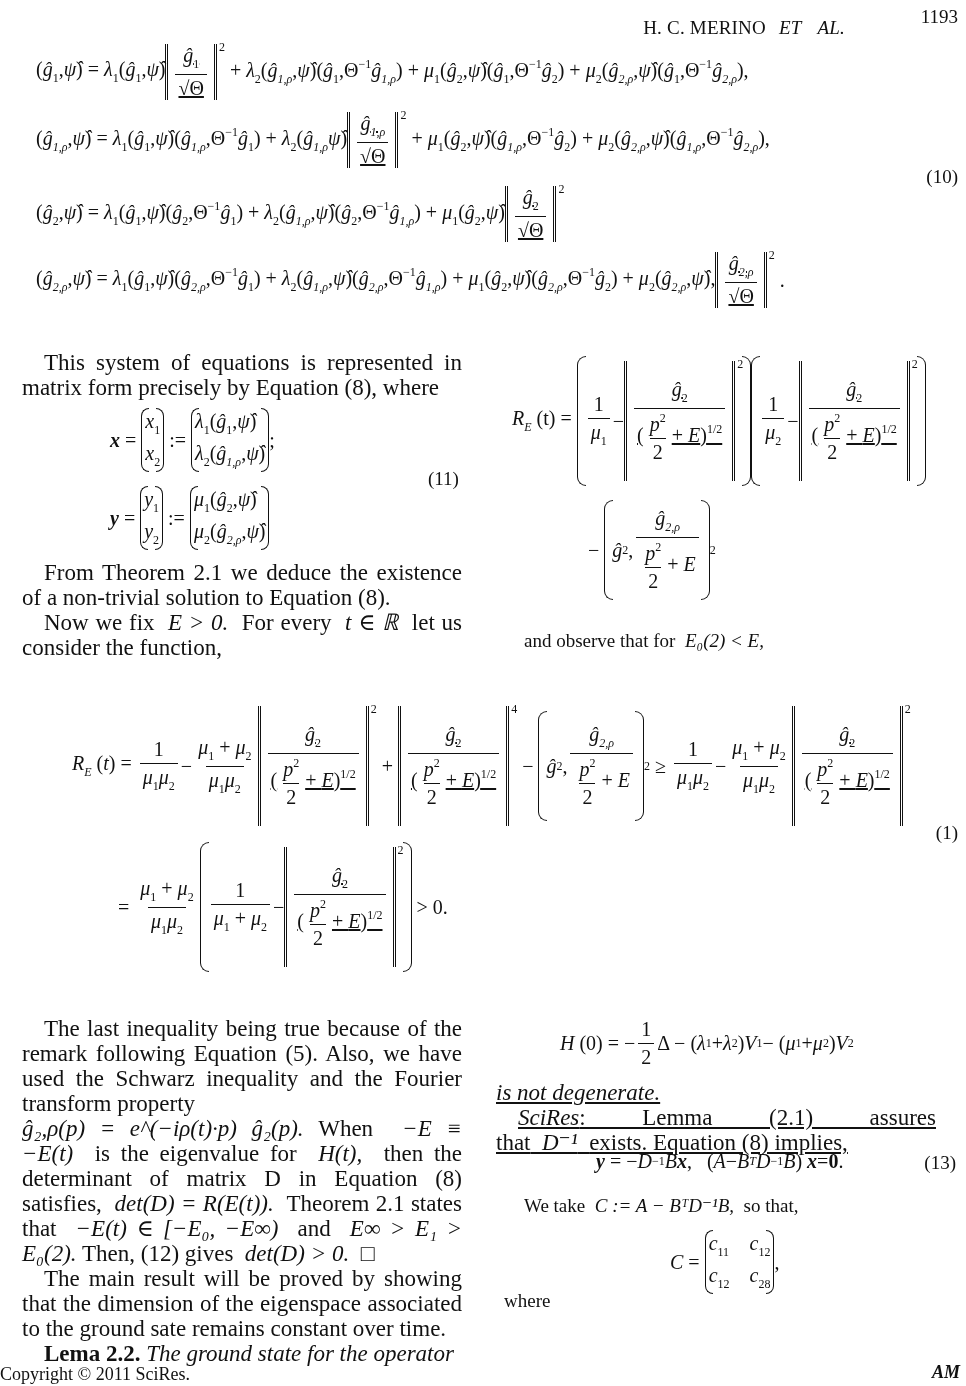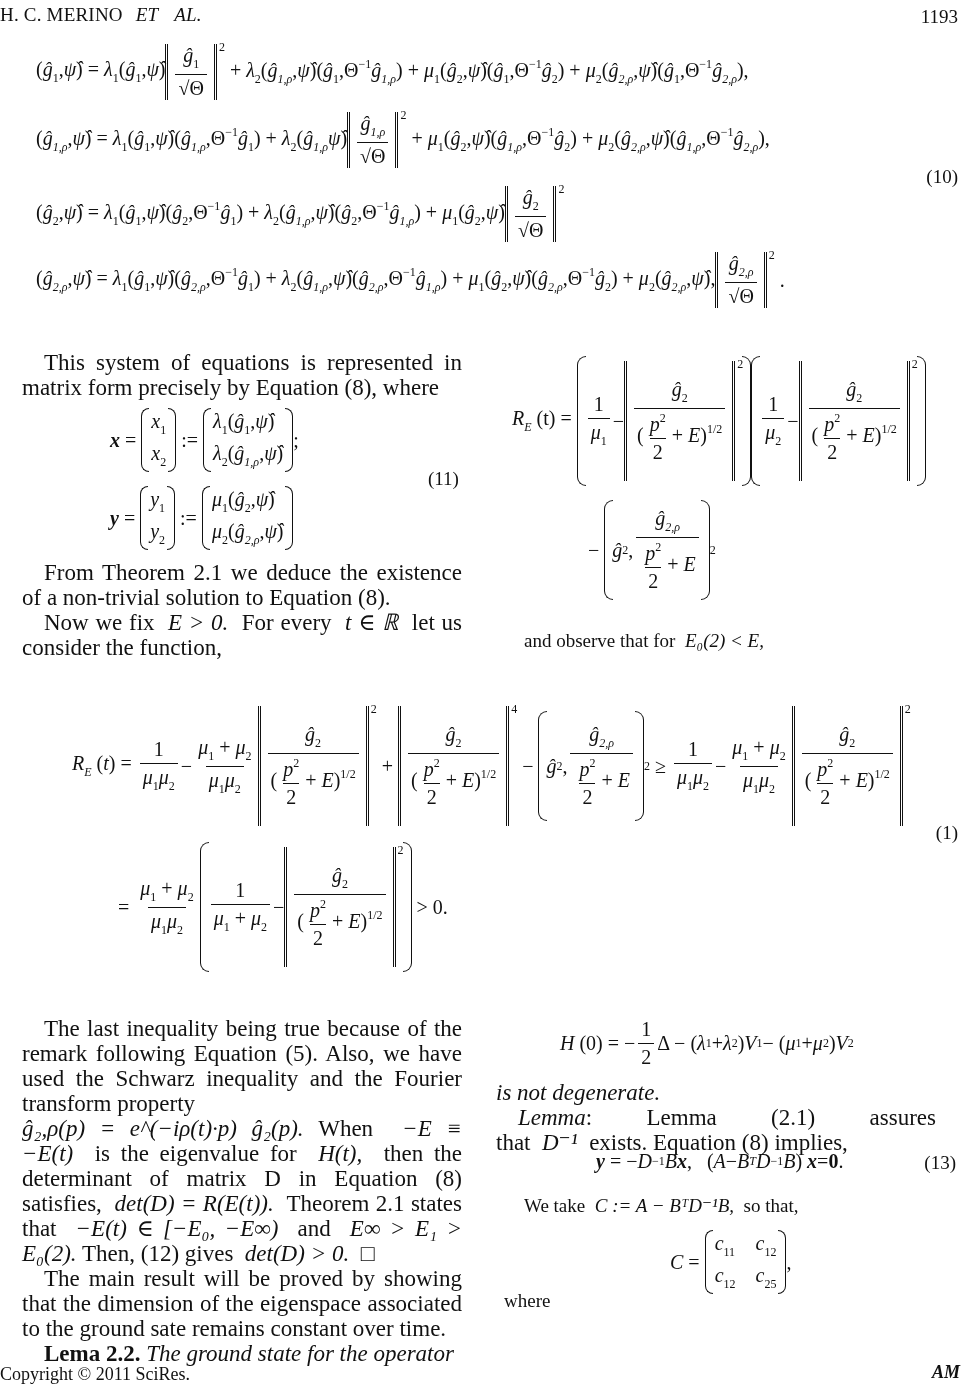--- a/index.html
+++ b/index.html
@@ -2,49 +2,49 @@
 <html><head>
 <meta charset="utf-8">
 <style>
   html, body { margin: 0; padding: 0; background: #ffffff; }
   body {
     width: 966px; height: 1386px; position: relative; overflow: hidden;
     font-family: "Liberation Serif", "DejaVu Serif", serif;
     color: #111; font-size: 19px;
   }
   .abs { position: absolute; }
-  .header-title { top: 4px; left: 0; width: 853px; text-align: left; font-size: 19px; letter-spacing: 0.2px; }
+  .header-title { top: 17px; left: 0; width: 853px; text-align: right; font-size: 19px; letter-spacing: 0.2px; }
   .header-title i { font-style: italic; margin: 0 8px; }
   .page-num { top: 6px; right: 8px; font-size: 19px; }
 
   
   .m { font-family: "Liberation Serif", "DejaVu Serif", serif; font-size: 20px; white-space: nowrap; display: inline-flex; align-items: center; }
   .mi { font-style: italic; }
   .sub { font-size: 12px; vertical-align: -6px; font-style: normal; }
   .subi { font-size: 12px; vertical-align: -6px; font-style: italic; }
   .sup { font-size: 12px; vertical-align: 9px; }
   .frac { display: inline-flex; flex-direction: column; align-items: center; vertical-align: middle; margin: 0 3px; }
   .frac > .num { padding: 0 3px 2px; }
   .frac > .den { border-top: 1px solid #111; padding: 2px 3px 0; }
-  .norm { display: inline-flex; align-items: center; border-left: 3px double #111; border-right: 3px double #111; padding: 0 4px; position: relative; }
+  .norm { display: inline-flex; align-items: center; border-left: 3px double #111; border-right: 3px double #111; padding: 0 4px; position: relative; text-decoration: underline; }
   .normwrap { display: inline-flex; align-items: flex-start; }
   .normwrap > .pw { font-size: 12px; margin-top: -4px; margin-left: 2px; }
   .paren { display: inline-flex; align-items: center; position: relative; padding: 0 8px; }
   .paren::before, .paren::after { content: ""; position: absolute; top: 0; bottom: 0; width: 8px; border: 1px solid #111; }
   .paren::before { left: 0; border-right: none; border-radius: 10px 0 0 10px; }
   .paren::after { right: 0; border-left: none; border-radius: 0 10px 10px 0; }
   .eqno { font-size: 19px; }
 
   .eq-row { position: absolute; left: 36px; }
   .para { position: absolute; text-align: justify; font-size: 23px; line-height: 25px; }
   .para p { margin: 0; text-indent: 22px; text-align: justify; }
   .para p.noindent { text-indent: 0; }
   .footer-left { left: 0; top: 1364px; font-size: 18px; }
   .footer-right { right: 6px; top: 1362px; font-size: 18px; font-weight: bold; font-style: italic; }
-  .matrix { display: inline-grid; grid-template-columns: auto auto; column-gap: 20px; row-gap: 4px; padding: 2px 10px; position: relative; font-style: italic; }
+  .matrix { display: inline-grid; grid-template-columns: auto auto; column-gap: 20px; row-gap: 4px; padding: 2px 4px; position: relative; font-style: italic; }
   .matrix.one { grid-template-columns: auto; }
   .matrix::before, .matrix::after { content: ""; position: absolute; top: 0; bottom: 0; width: 7px; border: 1px solid #111; }
   .matrix::before { left: 0; border-right: none; border-radius: 10px 0 0 10px; }
   .matrix::after { right: 0; border-left: none; border-radius: 0 10px 10px 0; }
 </style>
 </head>
 <body>
 
 <div class="abs header-title">
   <span>H. C. MERINO</span>
@@ -304,36 +304,36 @@
   <p>The main result will be proved by showing that the dimension of the eigenspace associated to the ground sate remains constant over time.</p>
   <p><b>Lema 2.2.</b> <i>The ground state for the operator</i></p>
 </div>
 
 <div class="abs m" style="left:560px; top:1018px;">
   <i>H</i>&nbsp;(0) = −<span class="frac">
       <span class="num">1</span>
       <span class="den">2</span>
     </span>Δ − (<i>λ</i><span class="sub">1</span> + <i>λ</i><span class="sub">2</span>)<i>V</i><span class="sub">1</span> − (<i>μ</i><span class="sub">1</span> + <i>μ</i><span class="sub">2</span>)<i>V</i><span class="sub">2</span>
 </div>
-<div class="para" style="left:496px; top:1080px; width:440px;">
+<div class="para" style="left:496px; top:1080px; width:440px;text-decoration:underline;">
   <p class="noindent"><i>is not degenerate.</i></p>
-  <p><i>Lemma</i><span>: Lemma (2.1) assures that</span>&nbsp;&nbsp;<i>D⁻¹</i>&nbsp;&nbsp;<span>exists. Equation (8) implies,</span></p>
+  <p><i>SciRes</i><span>: Lemma (2.1) assures that</span>&nbsp;&nbsp;<i>D⁻¹</i>&nbsp;&nbsp;<span>exists. Equation (8) implies,</span></p>
 </div>
 <div class="abs m" style="left:596px; top:1150px;">
   <b><i>y</i></b>&nbsp;= −<i>D</i><span class="sup">−1</span><i>B</i><b><i>x</i></b>,&nbsp;&nbsp;&nbsp;(<i>A</i> − <i>B</i><span class="sup"><i>T</i></span><i>D</i><span class="sup">−1</span><i>B</i>)&nbsp;<b><i>x</i></b> = <b>0</b>.
 </div>
 <div class="abs eqno" style="right:10px; top:1152px;">(13)</div>
 <div class="abs" style="left:524px; top:1194px; font-size:19px;">
   <span>We take</span>&nbsp;&nbsp;<i>C := A − BᵀD⁻¹B,</i>&nbsp;&nbsp;<span>so that,</span>
 </div>
 <div class="abs m" style="left:670px; top:1230px;">
   <i>C</i>&nbsp;=&nbsp;
   <span class="matrix">
     <span>c<span class="sub">11</span></span>
       <span>c<span class="sub">12</span></span>
     <span>c<span class="sub">12</span></span>
-      <span>c<span class="sub">25</span></span>
+      <span>c<span class="sub">28</span></span>
   </span>,
 </div>
 <div class="abs" style="left:504px; top:1290px; font-size:19px;">where</div>
 
 <div class="abs footer-left">Copyright © 2011 SciRes.</div>
 <div class="abs footer-right">AM</div>
 
 </body></html>

